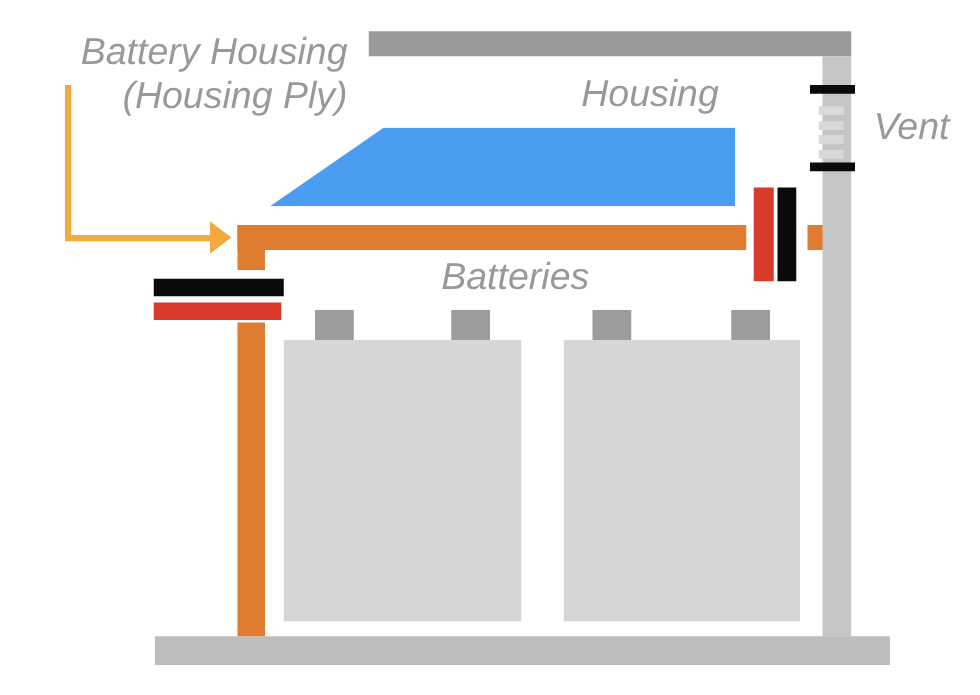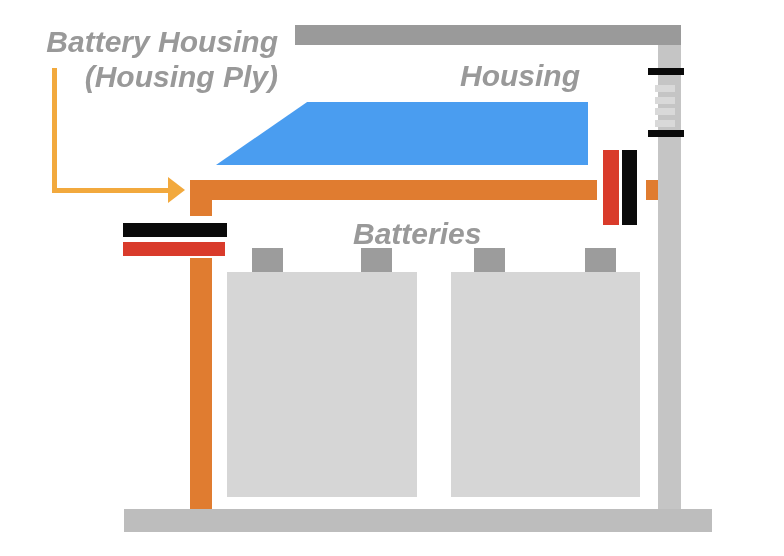--- a/index.html
+++ b/index.html
@@ -1,19 +1,18 @@
 <!DOCTYPE html>
 <html style="--label-text: #999999; --arrow-amber: #F2A93D; --pipe-orange: #E07C30; --terminal-red: #D93B2B; --terminal-black: #0A0A0A; --inverter-blue: #4A9DF0; --roof-gray: #9A9A9A; --wall-gray: #C5C5C5; --vent-slat-gray: #D9D9D9; --battery-gray: #D6D6D6; --battery-terminal-gray: #9C9C9C; --floor-gray: #BDBDBD;"><head>
 <meta charset="utf-8">
 <style>
   html,body{margin:0;padding:0;background:#fff;}
   #canvas{
     position:relative;width:784px;height:556px;background:#ffffff;overflow:hidden;
     font-family:"Liberation Sans", sans-serif;
-    font-weight:bold;
   }
   .abs{position:absolute;}
   .lbl{
     position:absolute;
     font-style:italic;
     font-size:30px;
     line-height:35px;
     color:var(--label-text,#999999);
     white-space:nowrap;
   }
@@ -54,21 +53,21 @@
   #arrow-head{
     left:168px;top:177px;width:0;height:0;background:none;
     border-top:13.5px solid transparent;
     border-bottom:13.5px solid transparent;
     border-left:17px solid var(--arrow-amber,#f2a93d);
   }
   
   #label-battery-housing{left:0px;top:24px;width:278px;text-align:right;}
   #label-inverter{left:455px;top:58px;width:130px;text-align:center;}
   #label-vent{left:699px;top:84px;}
-  #label-batteries{left:353px;top:216px;}
+  #label-batteries{left:353px;top:204px;}
 </style>
 </head>
 <body>
 
 <div id="canvas">
 
   <div class="abs" id="roof"></div>
   <div class="abs" id="bar-right-tab" class2="orange" style="background:var(--pipe-orange,#e07c30);"></div>
   <div class="abs" id="wall"></div>
   <div class="abs" id="floor"></div>
@@ -100,15 +99,16 @@
 
   <div class="abs arrow" id="arrow-v"></div>
   <div class="abs arrow" id="arrow-h"></div>
   <div class="abs" id="arrow-head"></div>
 
   <div class="lbl" id="label-battery-housing">
     <div>Battery Housing</div>
     <div>(Housing Ply)</div>
   </div>
   <div class="lbl" id="label-inverter">Housing</div>
+  <div class="lbl" id="label-vent">Vent</div>
   <div class="lbl" id="label-batteries">Batteries</div>
 
 </div>
 
 </body></html>

